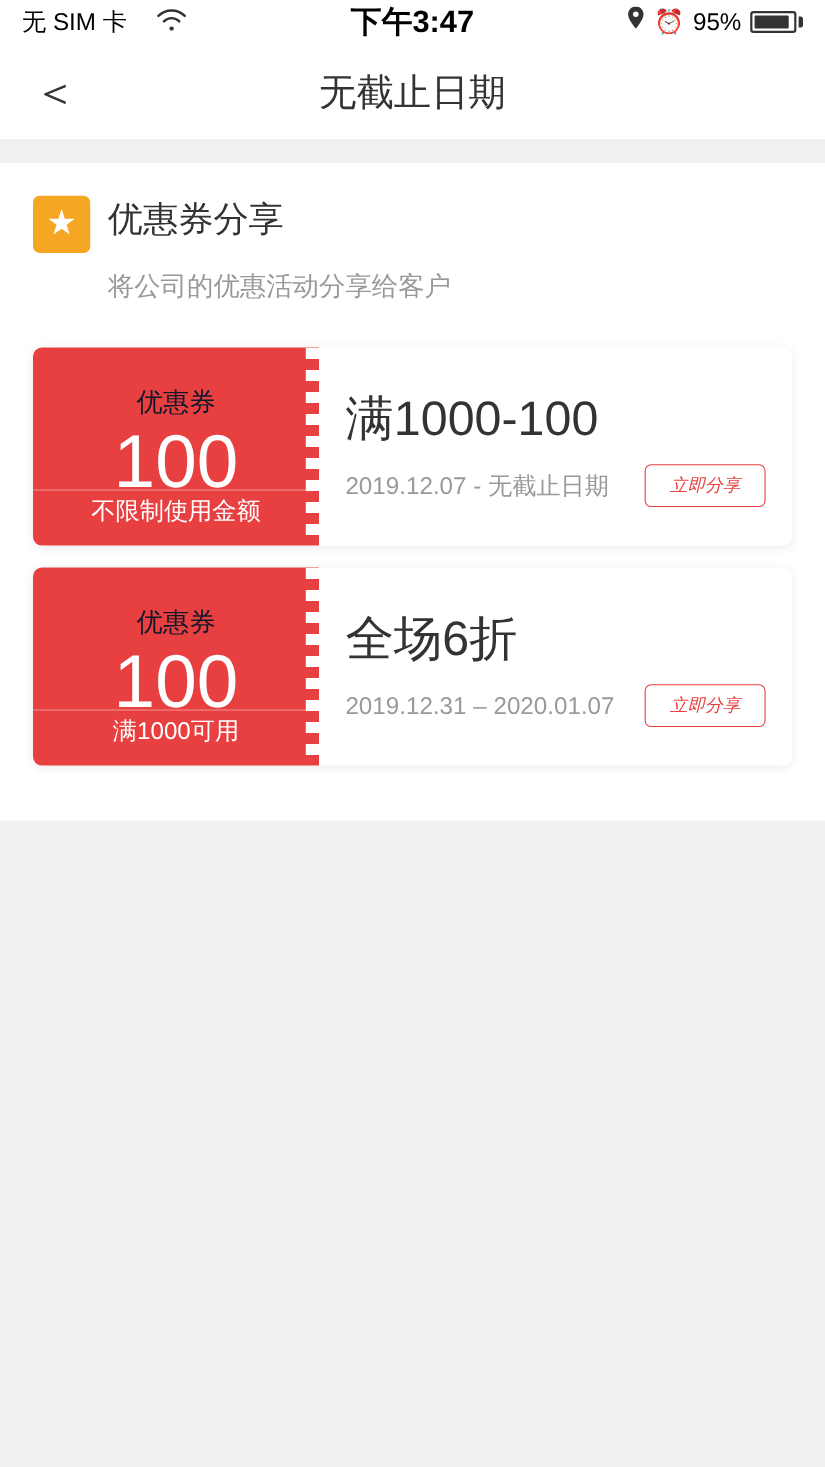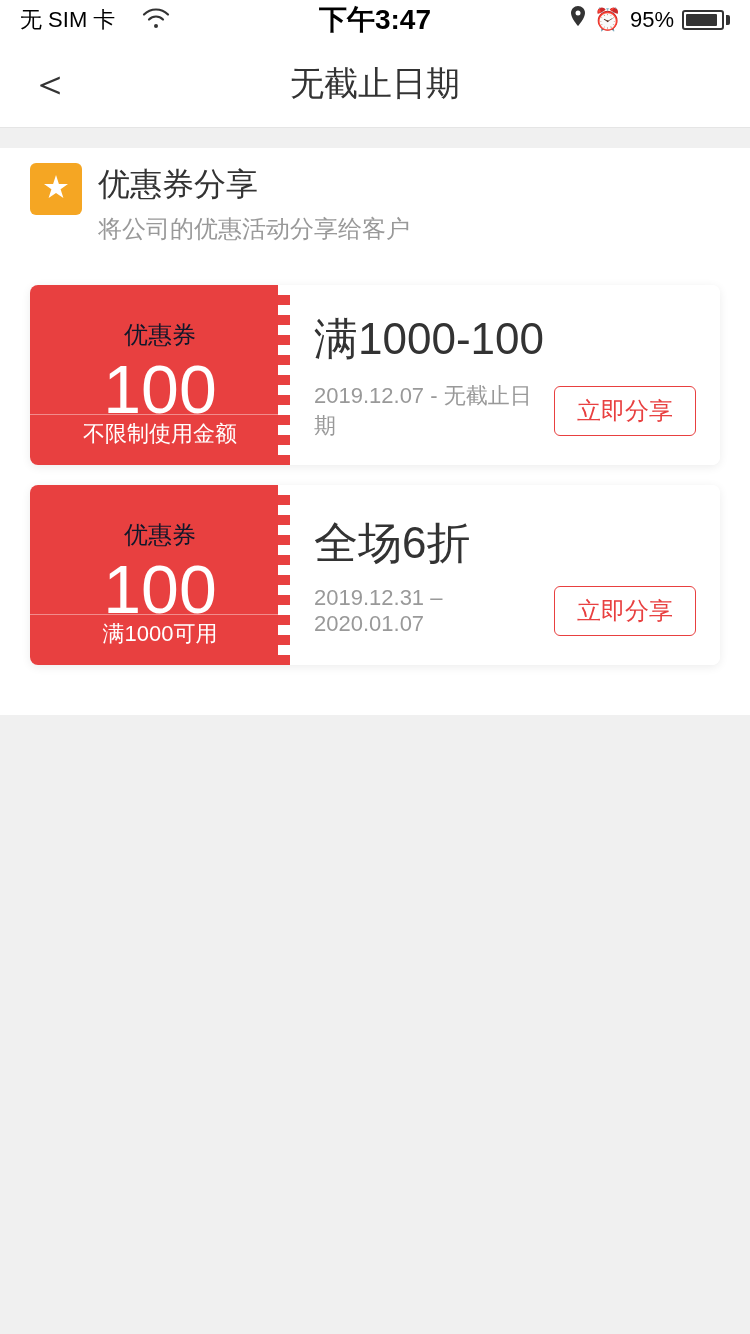--- a/index.html
+++ b/index.html
@@ -65,39 +65,39 @@
     }
     .nav-title {
       font-size: 34px;
       font-weight: 500;
       color: #333;
     }
 
     
     .section-header {
       background: #fff;
-      padding: 15px 30px 20px 30px;
+      padding: 30px 30px 20px 30px;
       display: flex;
       align-items: flex-start;
       gap: 16px;
       margin-top: 20px;
     }
     .section-text-group {
       display: flex;
       flex-direction: column;
     }
     .section-title {
       font-size: 32px;
       font-weight: 500;
       color: #333;
     }
     .section-subtitle {
       font-size: 24px;
       color: #999;
-      margin-top: 6px;
+      margin-top: 22px;
     }
 
     
     .coupon-list {
       background: #fff;
       padding: 20px 30px 30px 30px;
     }
 
     
     .coupon-card {
@@ -198,26 +198,27 @@
     }
     .coupon-date {
       font-size: 22px;
       color: #999;
       flex: 1;
     }
     .share-btn {
       border: 1.5px solid #e84040;
       border-radius: 6px;
       color: #e84040;
-      font-size: 24px;
+      font-size: 16px;
       padding: 8px 22px;
       background: #fff;
       cursor: pointer;
       white-space: nowrap;
       flex-shrink: 0;
+      font-style: italic;
     }
 
     
     .battery-icon {
       display: inline-flex;
       align-items: center;
       gap: 2px;
     }
     .battery-body {
       width: 42px;

